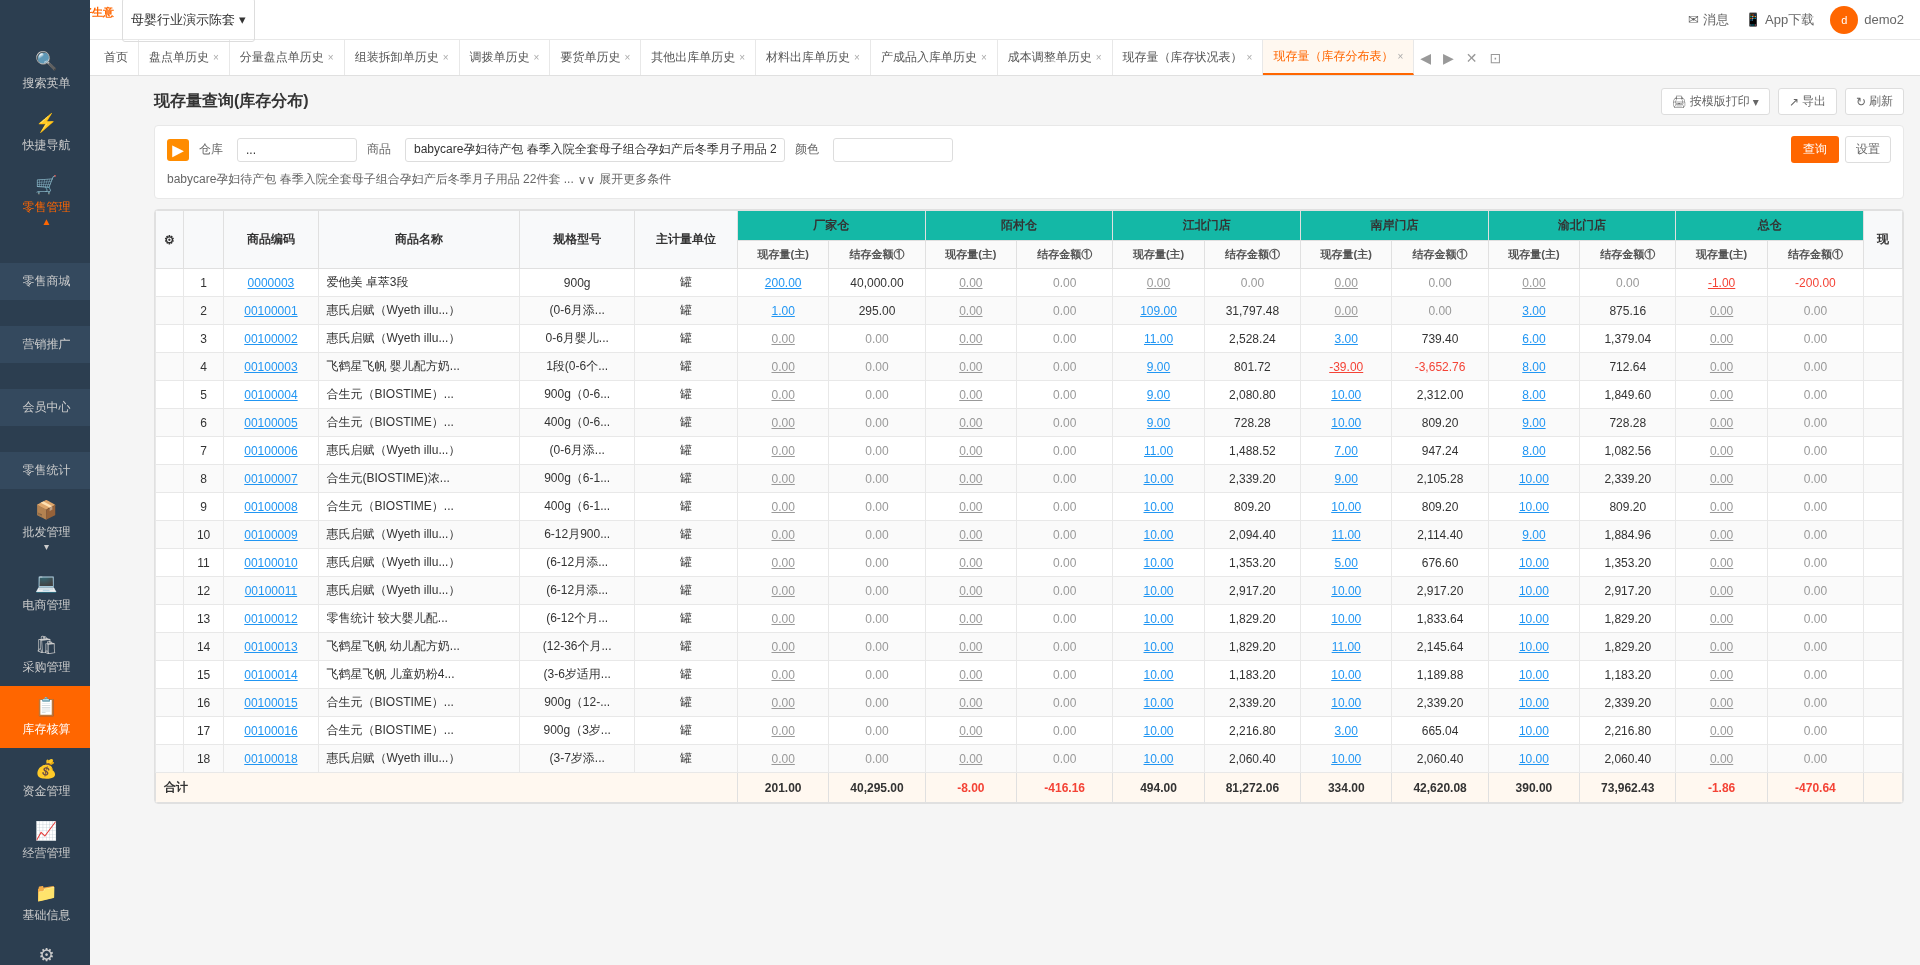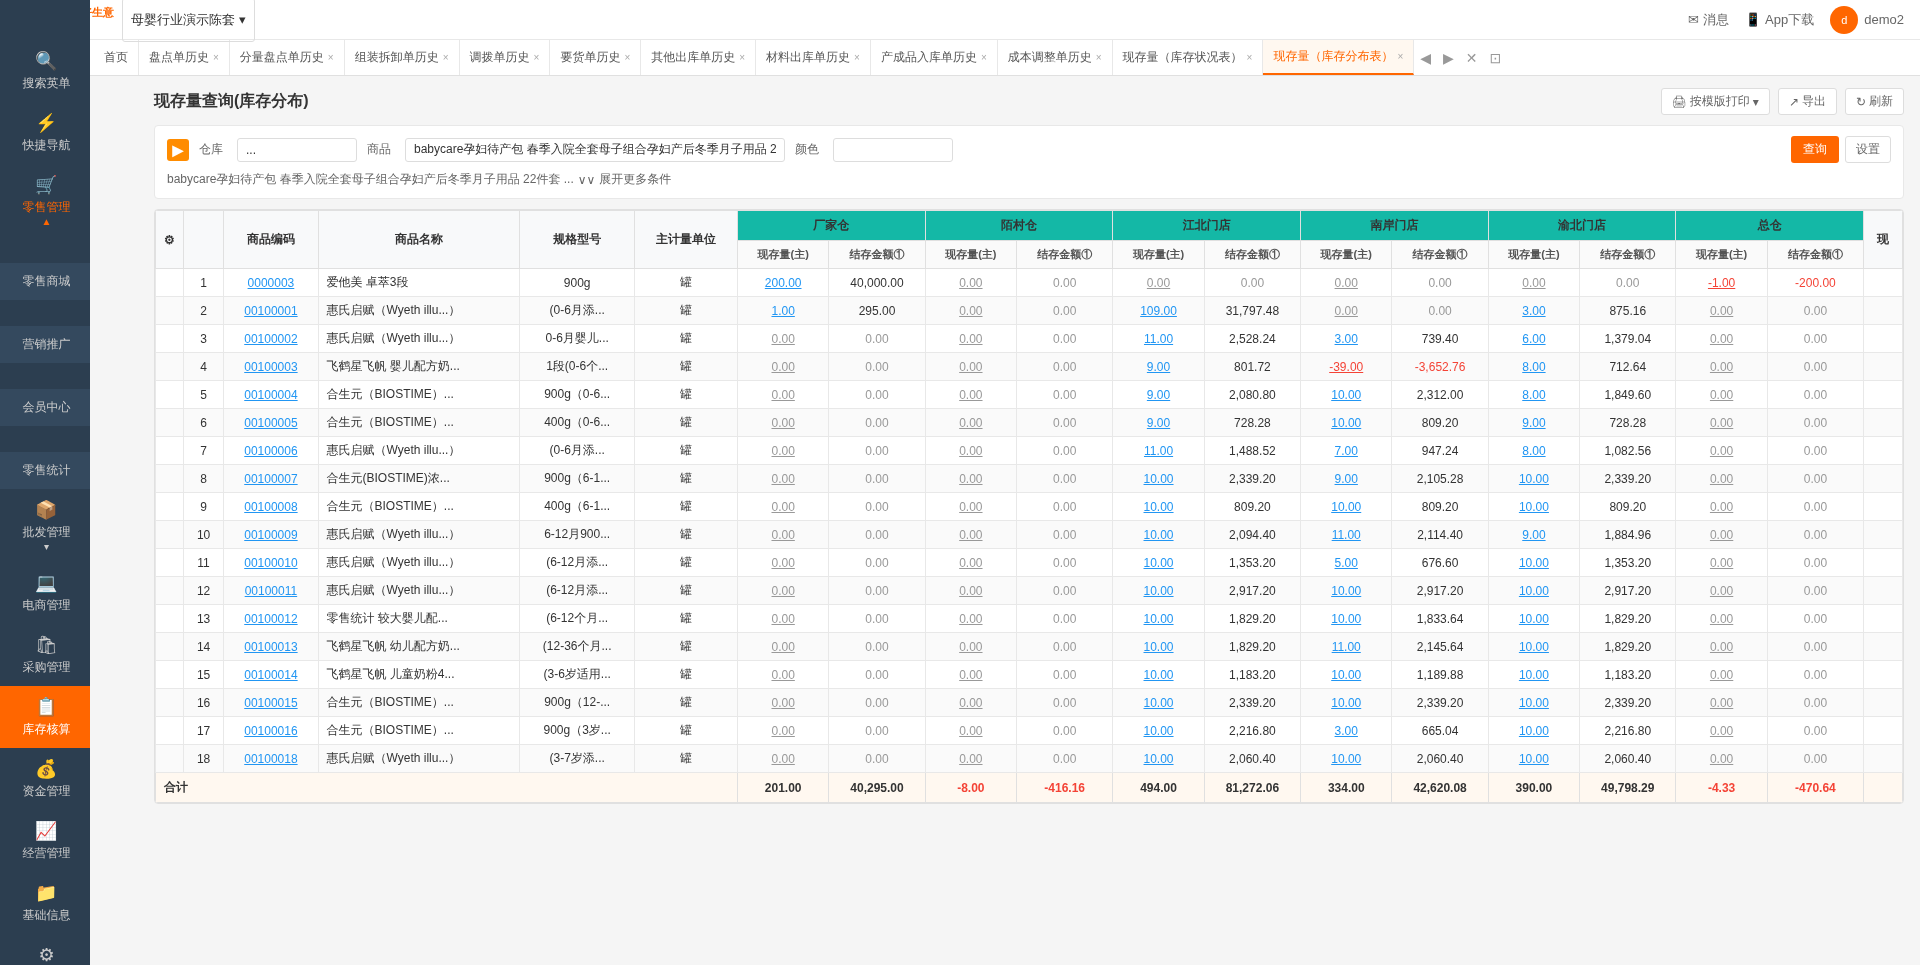--- a/index.html
+++ b/index.html
@@ -821,22 +821,22 @@
                 <td colspan="6" class="tfoot-label">合计</td>
                 <td class="">201.00</td>
                 <td class="">40,295.00</td>
                 <td class="td-neg">-8.00</td>
                 <td class="td-neg">-416.16</td>
                 <td class="">494.00</td>
                 <td class="">81,272.06</td>
                 <td class="">334.00</td>
                 <td class="">42,620.08</td>
                 <td class="">390.00</td>
-                <td class="">49,798.29</td>
-                <td class="td-neg">-4.33</td>
+                <td class="">73,962.43</td>
+                <td class="td-neg">-1.86</td>
                 <td class="td-neg">-470.64</td>
                 <td></td>
               </tr>
             </tfoot>
         </table>
       </div>
     </div>
   </div>
 </div>
 

